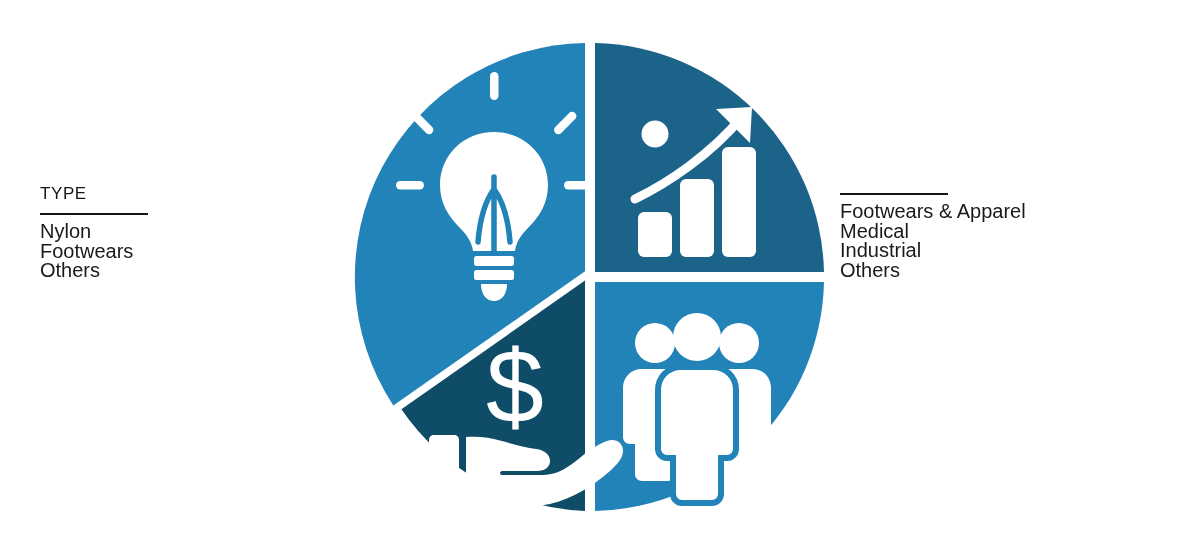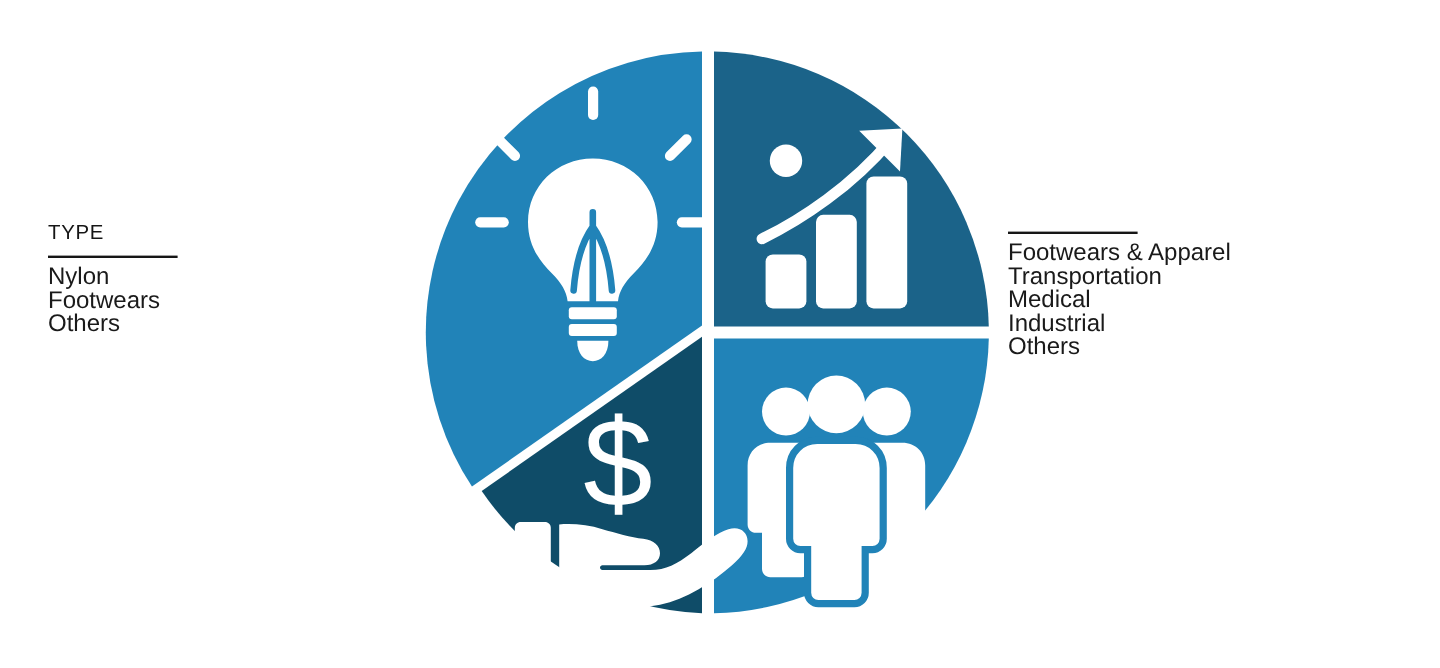--- a/index.html
+++ b/index.html
@@ -80,21 +80,20 @@
       <li>Nylon</li>
       <li>Footwears</li>
       <li>Others</li>
     </ul>
   </div>
 
   <div class="legend" id="legend-application">
     <div class="legend-rule"></div>
     <ul class="legend-list">
       <li>Footwears &amp; Apparel</li>
-      <li>Transportation</li>
       <li>Medical</li>
       <li>Industrial</li>
       <li>Others</li>
     </ul>
   </div>
 
   <div id="pie-wheel">
     <svg width="480" height="480" viewBox="0 0 480 480" xmlns="http://www.w3.org/2000/svg">
 
       <path d="M 235,6 L 235,234.2 L 43.3,368.5 A 234 234 0 0 1 235,6 Z" fill="#2183b8"></path>

